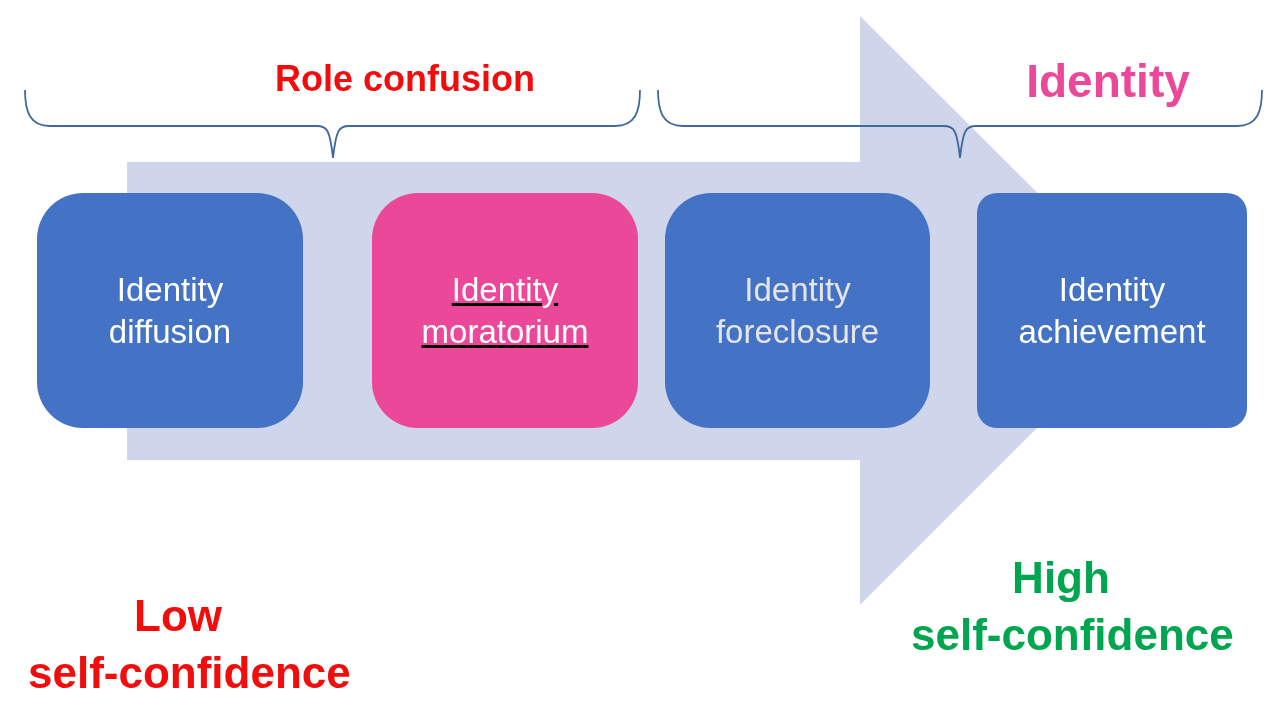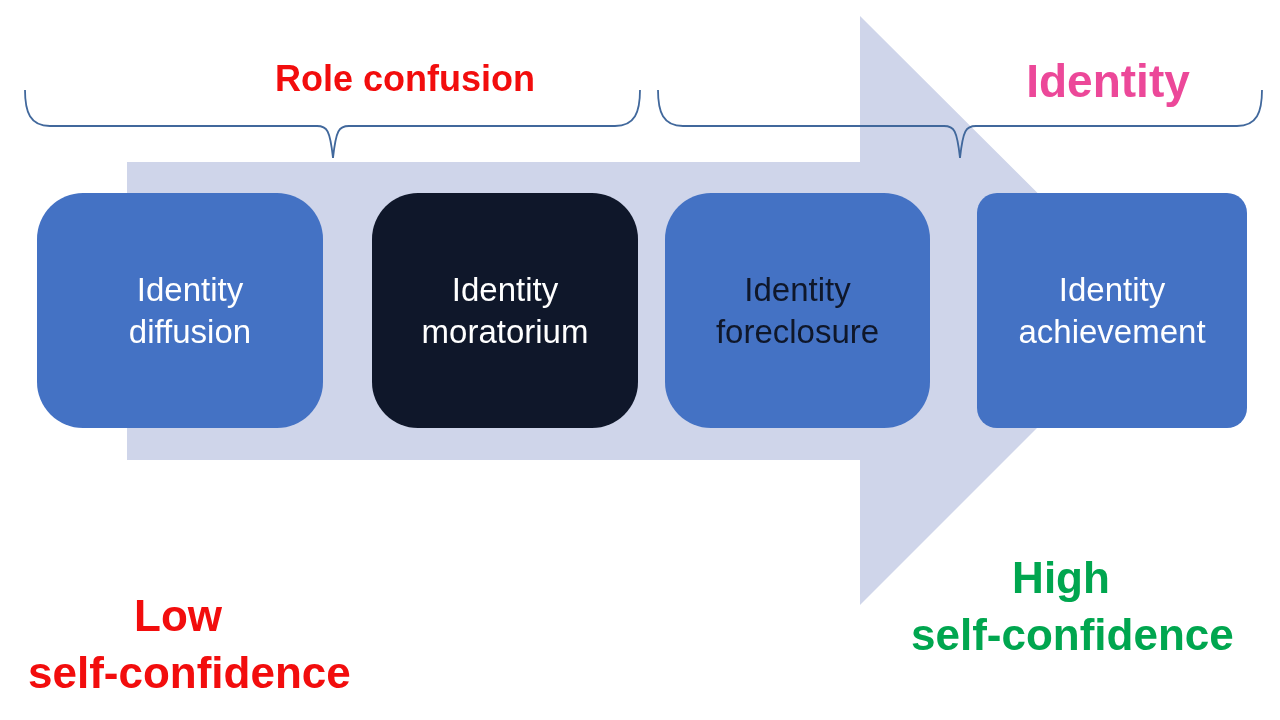--- a/index.html
+++ b/index.html
@@ -36,30 +36,30 @@
   <svg class="layer" viewBox="0 0 1280 720">
     <polygon points="127,162 860,162 860,16 1155,310 860,605 860,460 127,460" style="fill: rgb(207, 213, 234);"></polygon>
     <path fill="none" stroke-width="1.8" d="M 25 90 C 25 112, 30 126, 50 126 L 317 126 C 327 126, 330 130, 333 158 C 336 130, 339 126, 349 126 L 615 126 C 635 126, 640 112, 640 90" style="stroke: rgb(65, 104, 156);"></path>
     <path fill="none" stroke-width="1.8" d="M 658 90 C 658 112, 663 126, 683 126 L 944 126 C 954 126, 957 130, 960 158 C 963 130, 966 126, 976 126 L 1237 126 C 1257 126, 1262 112, 1262 90" style="stroke: rgb(65, 104, 156);"></path>
   </svg>
 
   <div class="top-label" style="left: 155px; top: 58px; width: 500px; color: rgb(242, 13, 13);">Role confusion</div>
 
   <div class="top-label identity" style="left: 958px; top: 54px; width: 300px; color: #ec4899;">Identity</div>
 
-  <div class="stage" style="left: 37px; width: 266px; background-color: rgb(68, 114, 196); padding-left: 20px;">
+  <div class="stage" style="left: 37px; width: 266px; background-color: rgb(68, 114, 196);">
     <div class="stage-text" style="color: rgb(255, 255, 255);">Identity diffusion</div>
   </div>
 
-  <div class="stage" style="left: 372px; width: 266px; background-color: #0f172a;">
+  <div class="stage" style="left: 372px; width: 266px; background-color: #ec4899; text-decoration: underline;">
     <div class="stage-text" style="color: rgb(255, 255, 255);">Identity moratorium</div>
   </div>
 
   <div class="stage" style="left: 665px; width: 265px; background-color: rgb(68, 114, 196);">
-    <div class="stage-text" style="color: #0f172a;">Identity foreclosure</div>
+    <div class="stage-text" style="color: #e5e5e5;">Identity foreclosure</div>
   </div>
 
   <div class="stage" style="left: 977px; width: 270px; background-color: rgb(68, 114, 196); border-radius: 20px;">
     <div class="stage-text" style="color: rgb(255, 255, 255);">Identity achievement</div>
   </div>
 
   <div class="bottom-label" style="left: 28px; top: 587px; width: 300px; color: rgb(242, 13, 13);">
     <div>Low</div>
     <div>self-confidence</div>
   </div>

